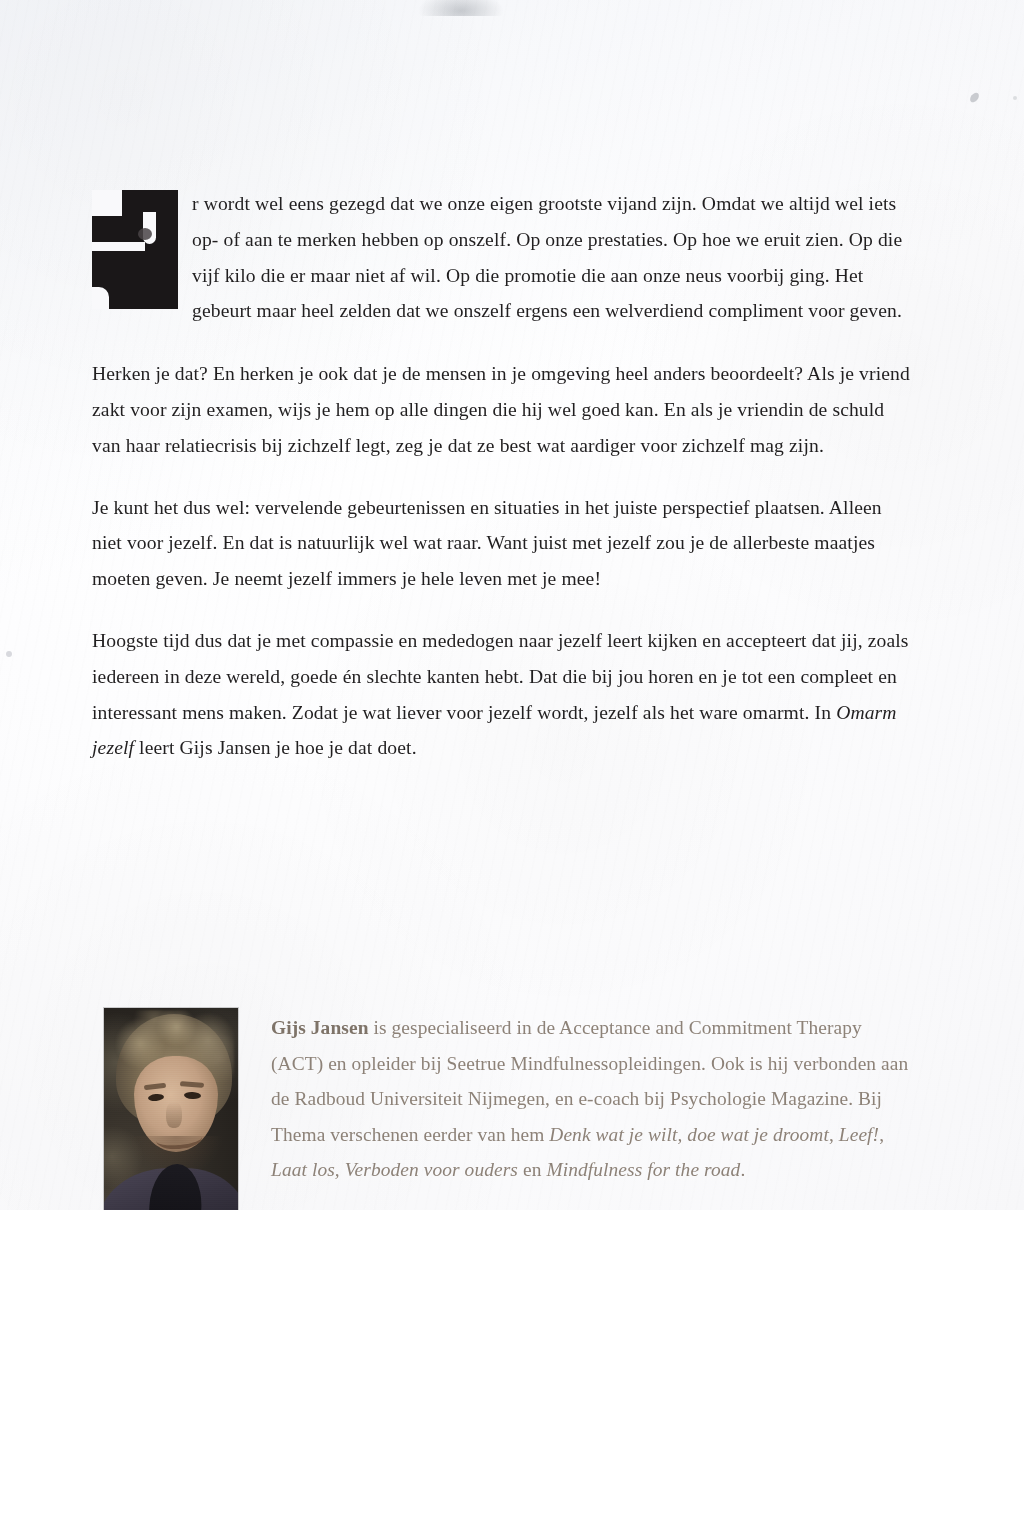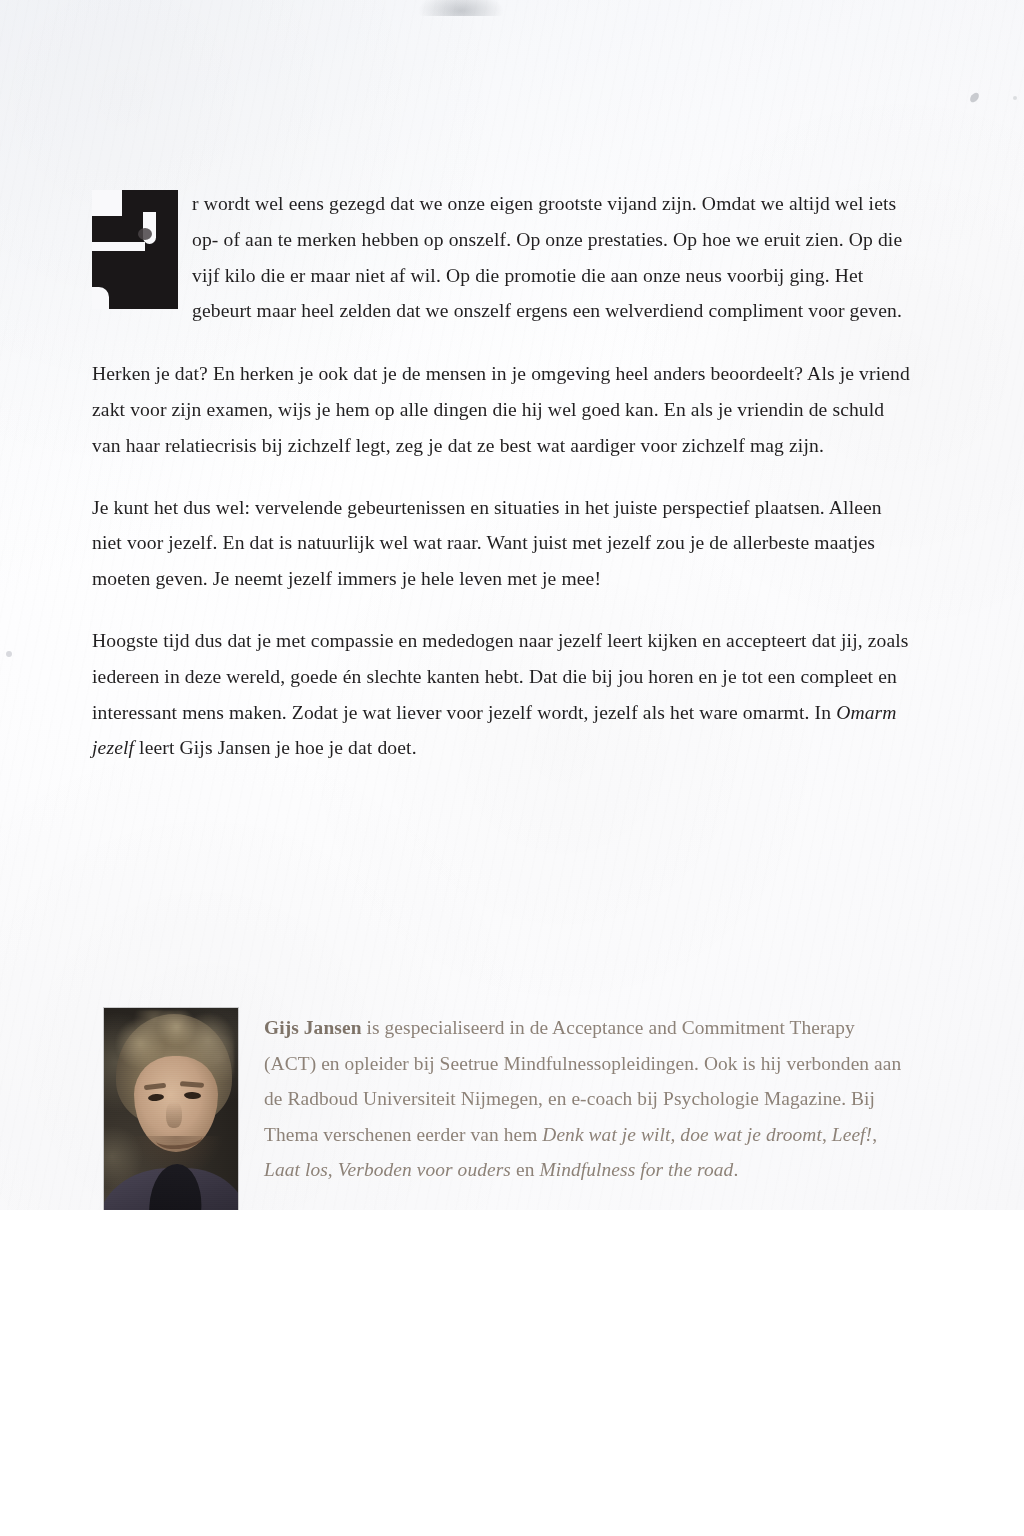--- a/index.html
+++ b/index.html
@@ -259,20 +259,21 @@
     mix-blend-mode: overlay;
   }
 
   #author-text {
     flex: 1 1 auto;
     color: #8d8278;
     font-size: 19.4px;
     line-height: 35.6px;
     letter-spacing: .1px;
     padding-top: 2px;
+    margin-left: 7px;
   }
   #author-text strong { font-weight: bold; color: #7e7368; }
   #author-text em { font-style: italic; }
 
   
   #logo-block {
     position: absolute;
     left: 110px;
     top: 1392px;
     z-index: 3;

